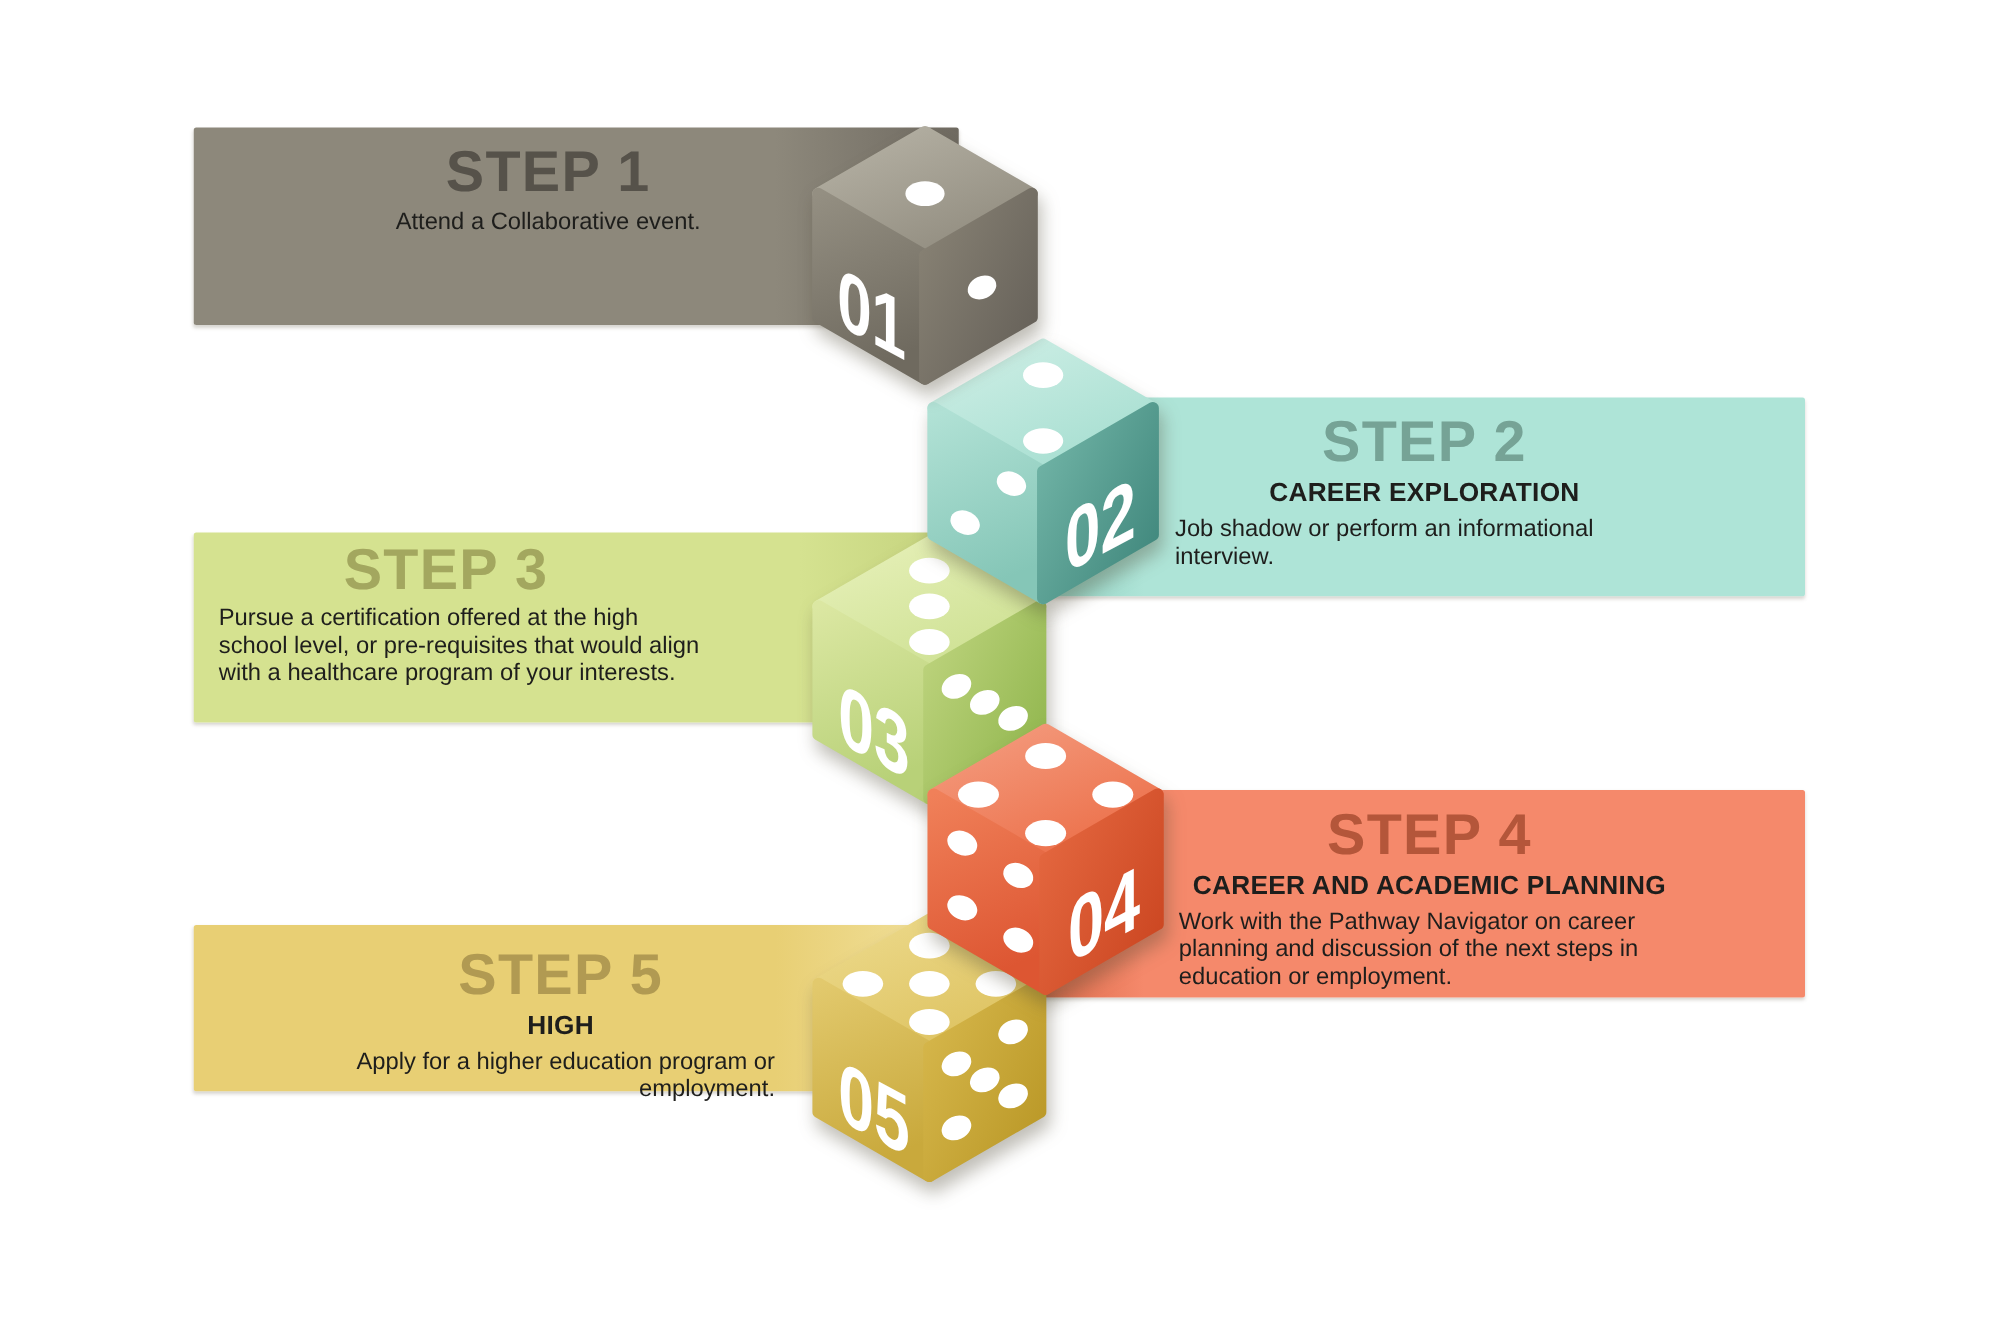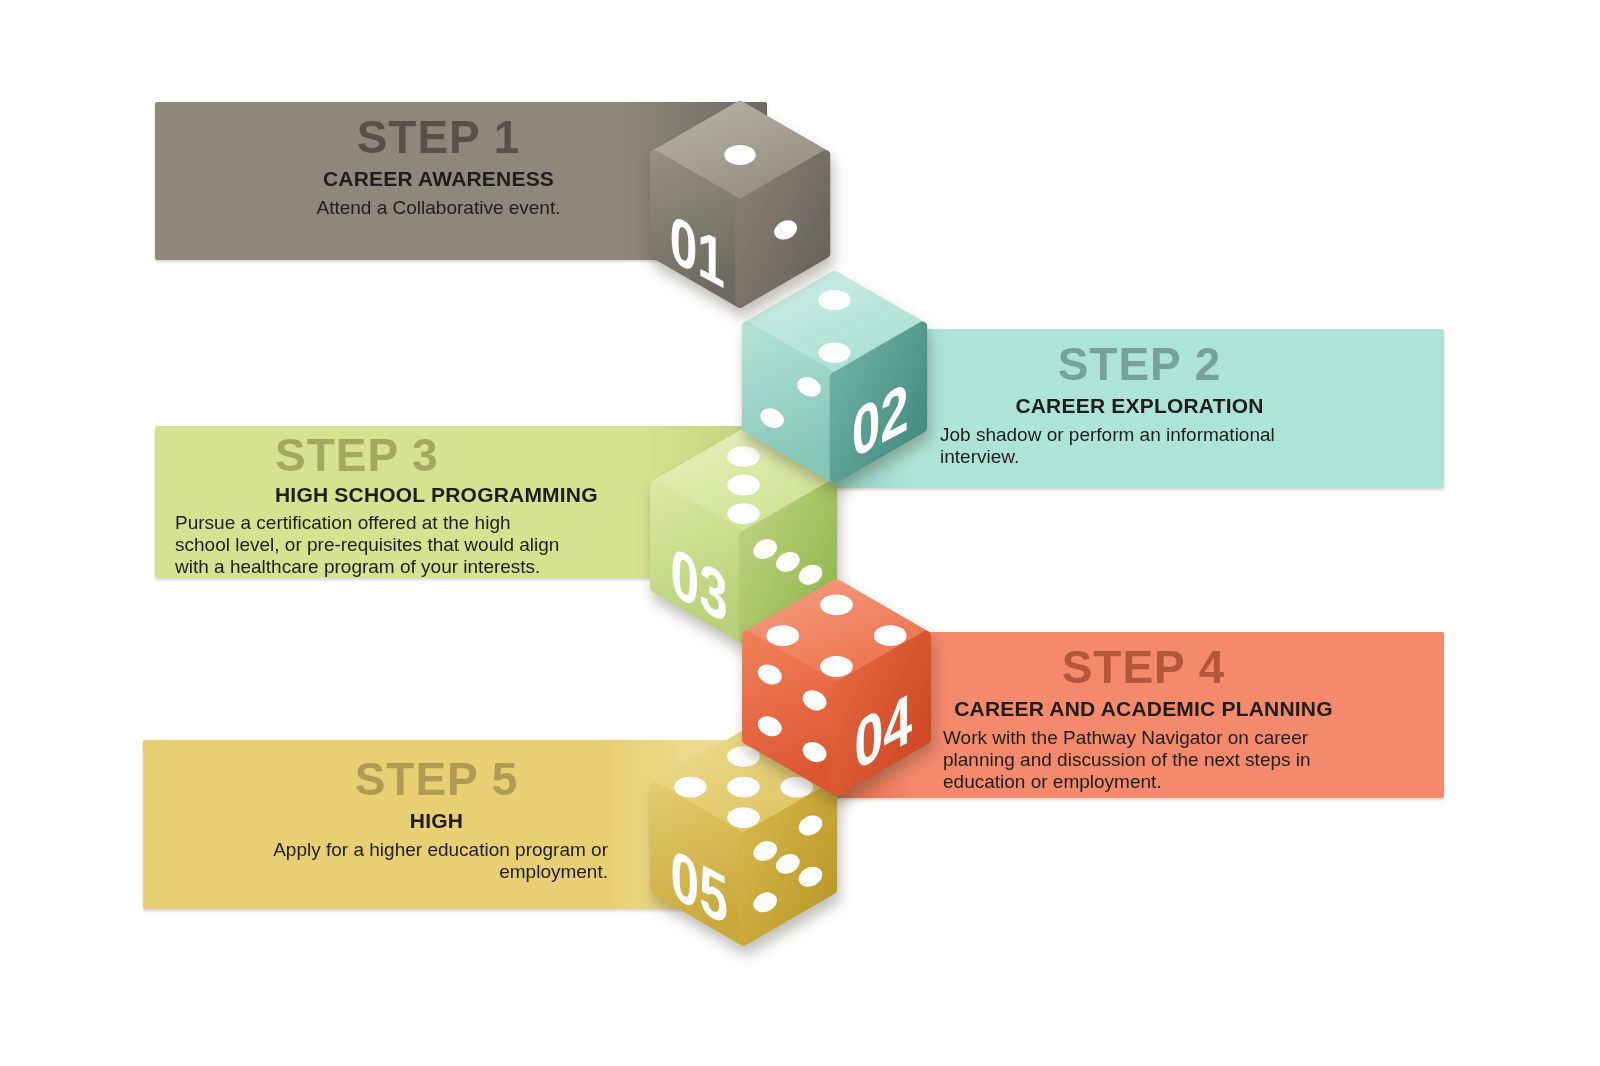--- a/index.html
+++ b/index.html
@@ -26,55 +26,54 @@
   }
   .die{position:absolute;filter:drop-shadow(3px 9px 7px rgba(75,70,50,.35));}
   .die svg{display:block;width:100%;height:auto;}
   .die text{font-family:"Liberation Sans",sans-serif;font-weight:bold;fill:#ffffff;}
 
   
   .step1 .band{left:155px;top:102px;width:612px;height:158px;}
   .step1 .text{padding:12px 60px 0 15px;text-align:center;}
   .step1 .die{left:645px;top:96px;width:190px;z-index:15;}
   
-  .step2 .band{left:822px;top:329px;width:622px;height:159px;}
+  .step2 .band{left:822px;top:318px;width:622px;height:159px;}
   .step2 .text{padding:12px 105px 0 118px;}
   .step2 .title,.step2 .subtitle{text-align:center;}
   .step2 .desc{text-align:left;}
   .step2 .die{left:737px;top:266px;width:195px;z-index:14;}
   
   .step3 .band{left:155px;top:426px;width:637px;height:152px;}
   .step3 .text{padding:6px 172px 0 20px;}
   .step3 .title,.step3 .subtitle{text-align:left;padding-left:100px;}
   .step3 .subtitle{margin-top:3px;}
   .step3 .desc{text-align:left;margin-top:5px;}
   .step3 .die{left:645px;top:424px;width:197px;z-index:12;}
   
   .step4 .band{left:822px;top:632px;width:622px;height:166px;}
   .step4 .text{padding:12px 100px 0 121px;}
   .step4 .title,.step4 .subtitle{text-align:center;}
   .step4 .desc{text-align:left;}
   .step4 .die{left:737px;top:574px;width:199px;z-index:13;}
   
-  .step5 .band{left:143px;top:740px;width:612px;height:169px;}
+  .step5 .band{left:155px;top:740px;width:612px;height:133px;}
   .step5 .text{padding:16px 147px 0 20px;}
   .step5 .title,.step5 .subtitle{text-align:center;padding-left:102px;}
   .step5 .desc{text-align:right;}
   .step5 .die{left:645px;top:726px;width:197px;z-index:11;}
 </style>
 </head>
 <body>
 
 <div id="canvas">
 
   <div class="step step1">
     <div class="band" style="background: linear-gradient(90deg, rgb(141, 136, 123) 0%, rgb(141, 136, 123) 76%, rgb(111, 106, 97) 100%);">
       <div class="text">
         <h2 class="title" style="color: rgb(86, 82, 74);">STEP 1</h2>
-        <h3 class="subtitle" style="color: rgb(30, 30, 28);">CAREER AWARENESS</h3>
         <p class="desc" style="color: rgb(30, 30, 28);">Attend a Collaborative event.</p>
       </div>
     </div>
     <div class="die">
         <svg viewBox="0 0 200 230">
           <defs>
             <linearGradient id="g0t" x1="0.15" y1="0" x2="0.85" y2="1">
               <stop offset="0" stop-color="#b5b1a4"></stop>
               <stop offset="1" stop-color="#8e897c"></stop>
             </linearGradient>
@@ -135,21 +134,20 @@
             <text x="0" y="0" font-size="70" textLength="58" lengthAdjust="spacingAndGlyphs">02</text>
           </g>
         </svg>
       </div>
   </div>
 
   <div class="step step3">
     <div class="band" style="background: linear-gradient(90deg, rgb(213, 226, 144) 0%, rgb(213, 226, 144) 76%, rgb(192, 207, 121) 100%);">
       <div class="text">
         <h2 class="title" style="color: rgb(163, 167, 95);">STEP 3</h2>
-        <h3 class="subtitle" style="color: rgb(30, 30, 28);">HIGH SCHOOL PROGRAMMING</h3>
         <p class="desc" style="color: rgb(30, 30, 28);">Pursue a certification offered at the high
 school level, or pre-requisites that would align
 with a healthcare program of your interests.</p>
       </div>
     </div>
     <div class="die">
         <svg viewBox="0 0 200 230">
           <defs>
             <linearGradient id="g2t" x1="0.15" y1="0" x2="0.85" y2="1">
               <stop offset="0" stop-color="#e6f0b8"></stop>

